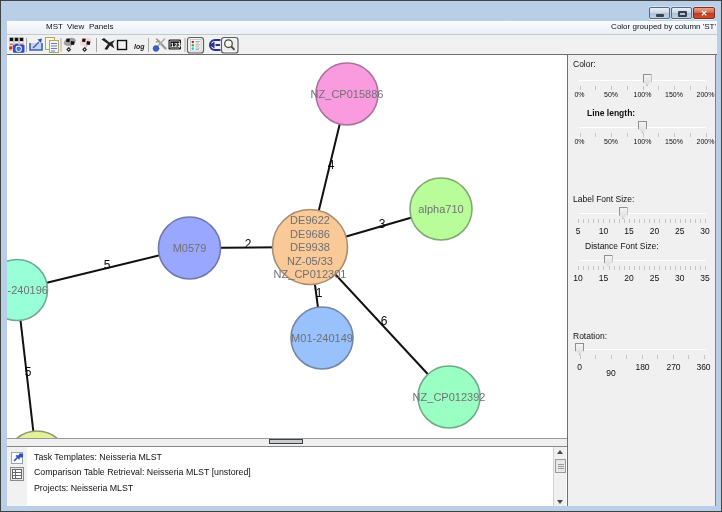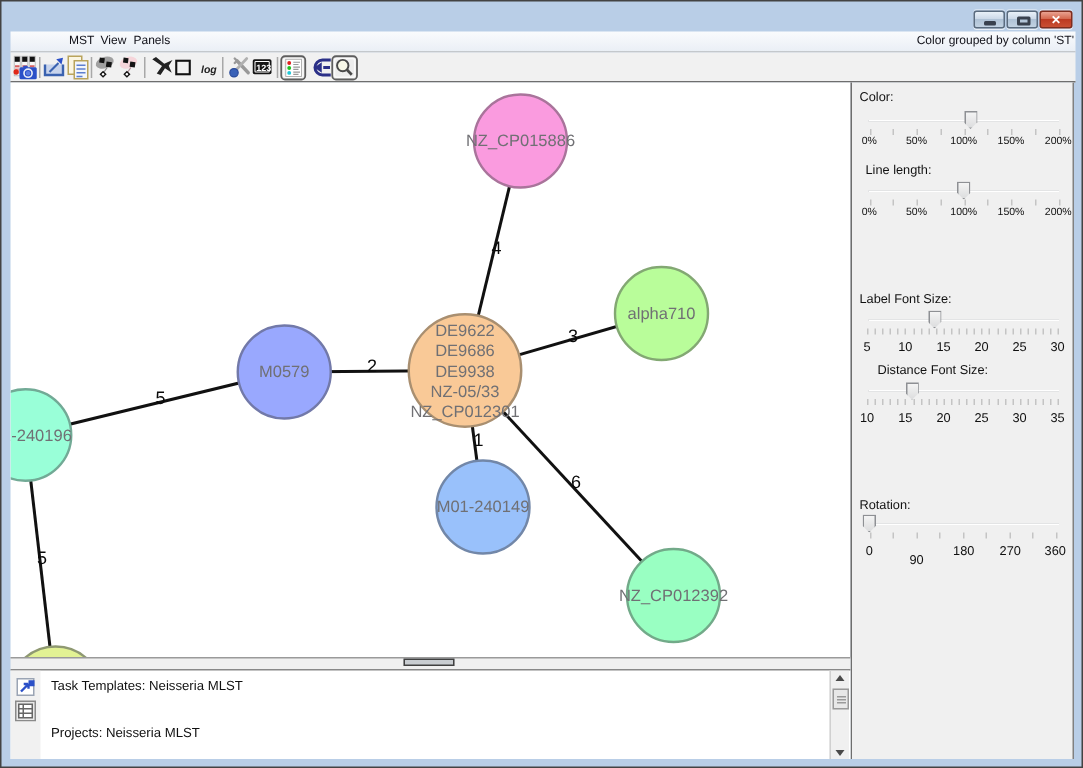--- a/index.html
+++ b/index.html
@@ -241,21 +241,21 @@
 <div class="tick" style="left:74.5px; top:30.5px;"></div>
 <div class="tick" style="left:90.2px; top:30.5px;"></div>
 <div class="tick" style="left:106.0px; top:30.5px;"></div>
 <div class="tick" style="left:121.8px; top:30.5px;"></div>
 <div class="tick" style="left:137.5px; top:30.5px;"></div>
 <div class="slbl" style="left:11.5px; top:36px;">0%</div>
 <div class="slbl" style="left:43px; top:36px;">50%</div>
 <div class="slbl" style="left:74.5px; top:36px;">100%</div>
 <div class="slbl" style="left:106px; top:36px;">150%</div>
 <div class="slbl" style="left:137.5px; top:36px;">200%</div>
-<div class="plabel" style="left:9px; top:53px;">Line length:</div>
+<div class="plabel" style="left:19px; top:53px;font-weight:bold;">Line length:</div>
 <div class="track" style="top:71.5px;"></div>
 <div class="sthumb" style="left:70.0px; top:66.0px;"></div>
 <div class="tick" style="left:11.5px; top:77.5px;"></div>
 <div class="tick" style="left:27.2px; top:77.5px;"></div>
 <div class="tick" style="left:43.0px; top:77.5px;"></div>
 <div class="tick" style="left:58.8px; top:77.5px;"></div>
 <div class="tick" style="left:74.5px; top:77.5px;"></div>
 <div class="tick" style="left:90.2px; top:77.5px;"></div>
 <div class="tick" style="left:106.0px; top:77.5px;"></div>
 <div class="tick" style="left:121.8px; top:77.5px;"></div>
@@ -362,20 +362,21 @@
 <rect x="1.5" y="1.5" width="11" height="11" fill="#fff" stroke="#9AA4B4"></rect>
 <path d="M4 10 L9 5 M9 5 h-3.2 M9 5 v3.2" stroke="#2B50C8" stroke-width="1.6" fill="none"></path>
 <rect x="9" y="2.5" width="4" height="4" fill="#2B50C8"></rect>
 <rect x="0.5" y="16.5" width="13" height="13" fill="#E8E8E8" stroke="#8A8A8A"></rect>
 <rect x="2.5" y="18.5" width="9" height="9" fill="#fff" stroke="#666"></rect>
 <line x1="2.5" y1="21.5" x2="11.5" y2="21.5" stroke="#666"></line>
 <line x1="5.5" y1="18.5" x2="5.5" y2="27.5" stroke="#666"></line>
 <line x1="2.5" y1="24.5" x2="11.5" y2="24.5" stroke="#666"></line>
 </svg>
     <div class="row" style="top:5px;">Task Templates: Neisseria MLST</div>
+    <div class="row" style="top:20px;">Comparison Table Retrieval: Neisseria MLST [unstored]</div>
     <div class="row" style="top:36px;">Projects: Neisseria MLST</div>
     <div id="vsb">
       <div class="ar up" style="top:0;"></div>
       <div id="thumb"></div>
       <div class="ar dn" style="bottom:0;"></div>
     </div>
   </div>
 </div>
 
 </body></html>

